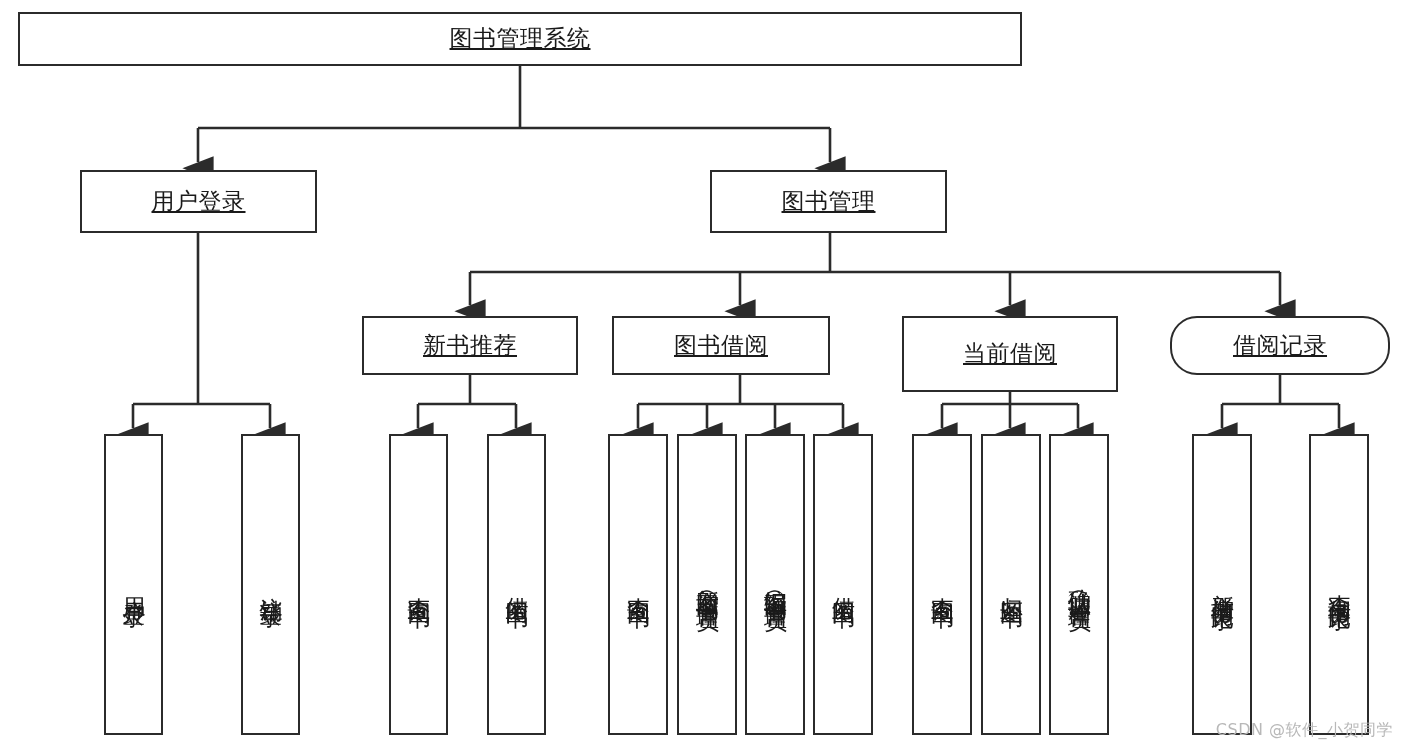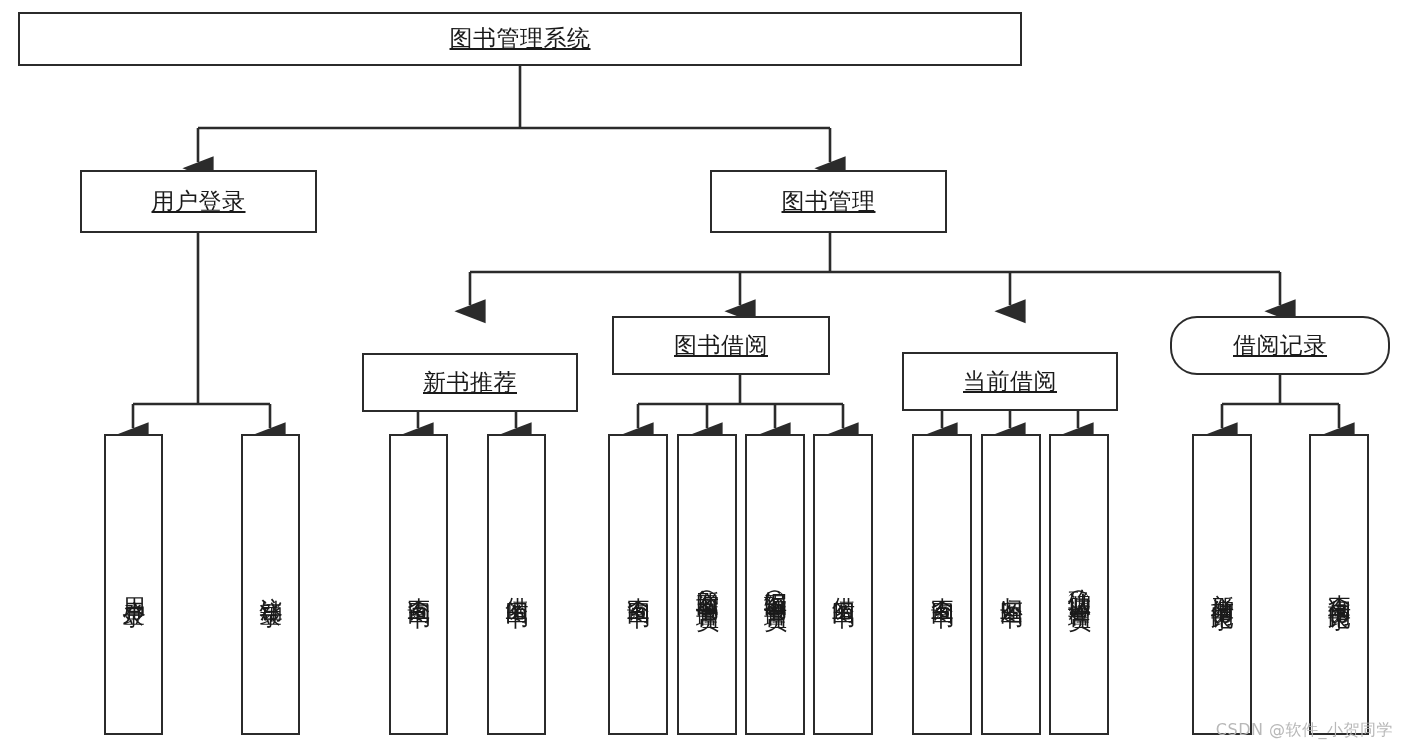--- a/index.html
+++ b/index.html
@@ -125,29 +125,29 @@
   </div>
 
   <div class="node h" style="left:80px; top:170px; width:237px; height:63px;">
     <span>用户登录</span>
   </div>
 
   <div class="node h" style="left:710px; top:170px; width:237px; height:63px;">
     <span>图书管理</span>
   </div>
 
-  <div class="node h" style="left:362px; top:316px; width:216px; height:59px;margin-top:37px;">
+  <div class="node h" style="left:362px; top:316px; width:216px; height:59px;">
     <span>新书推荐</span>
   </div>
 
   <div class="node h" style="left:612px; top:316px; width:218px; height:59px;">
     <span>图书借阅</span>
   </div>
 
-  <div class="node h" style="left:902px; top:316px; width:216px; height:59px;margin-top:36px;">
+  <div class="node h" style="left:902px; top:316px; width:216px; height:76px;">
     <span>当前借阅</span>
   </div>
 
   <div class="node h" style="left:1170px; top:316px; width:220px; height:59px;border-radius:27px;">
     <span>借阅记录</span>
   </div>
 
   <div class="node v" style="left:104px; top:434px; width:59px; height:301px;">
     <span class="vtext">用户登录</span>
   </div>

